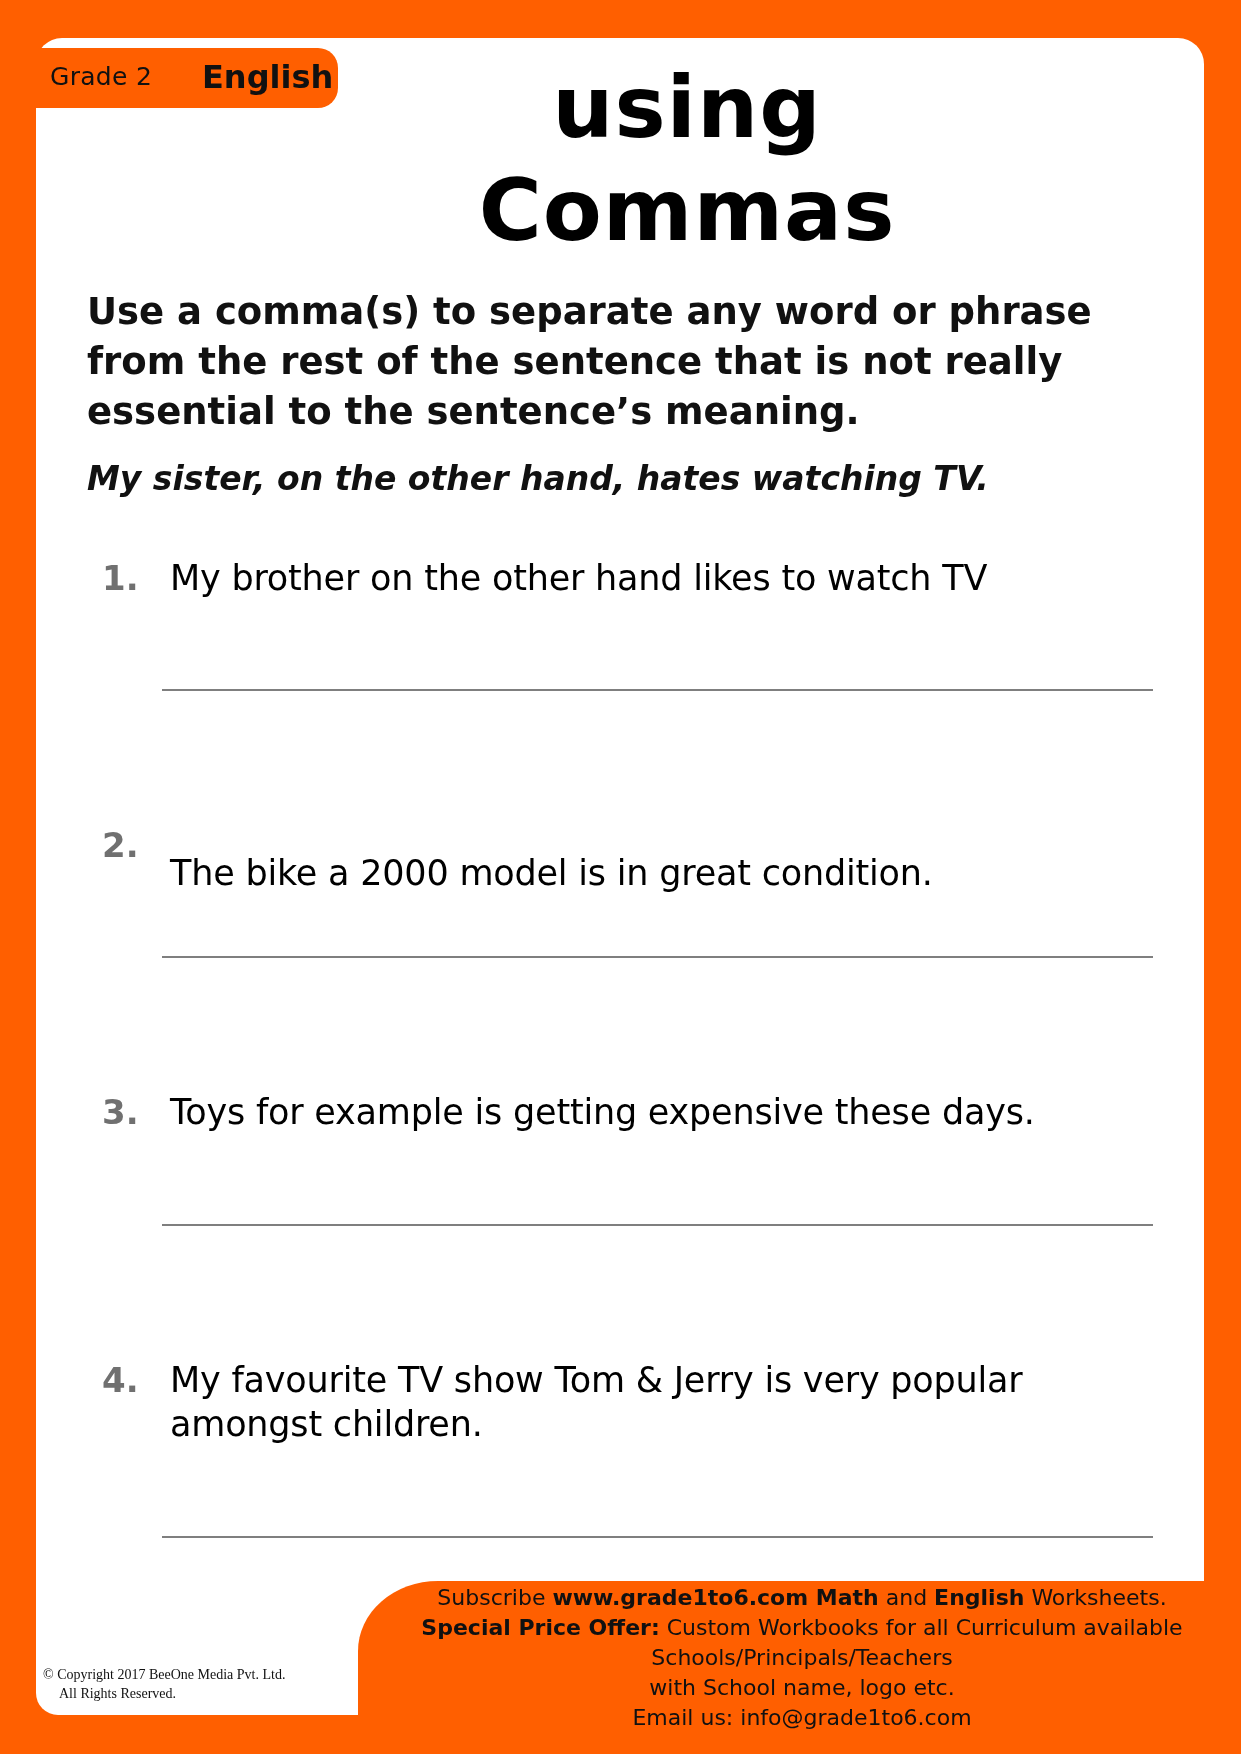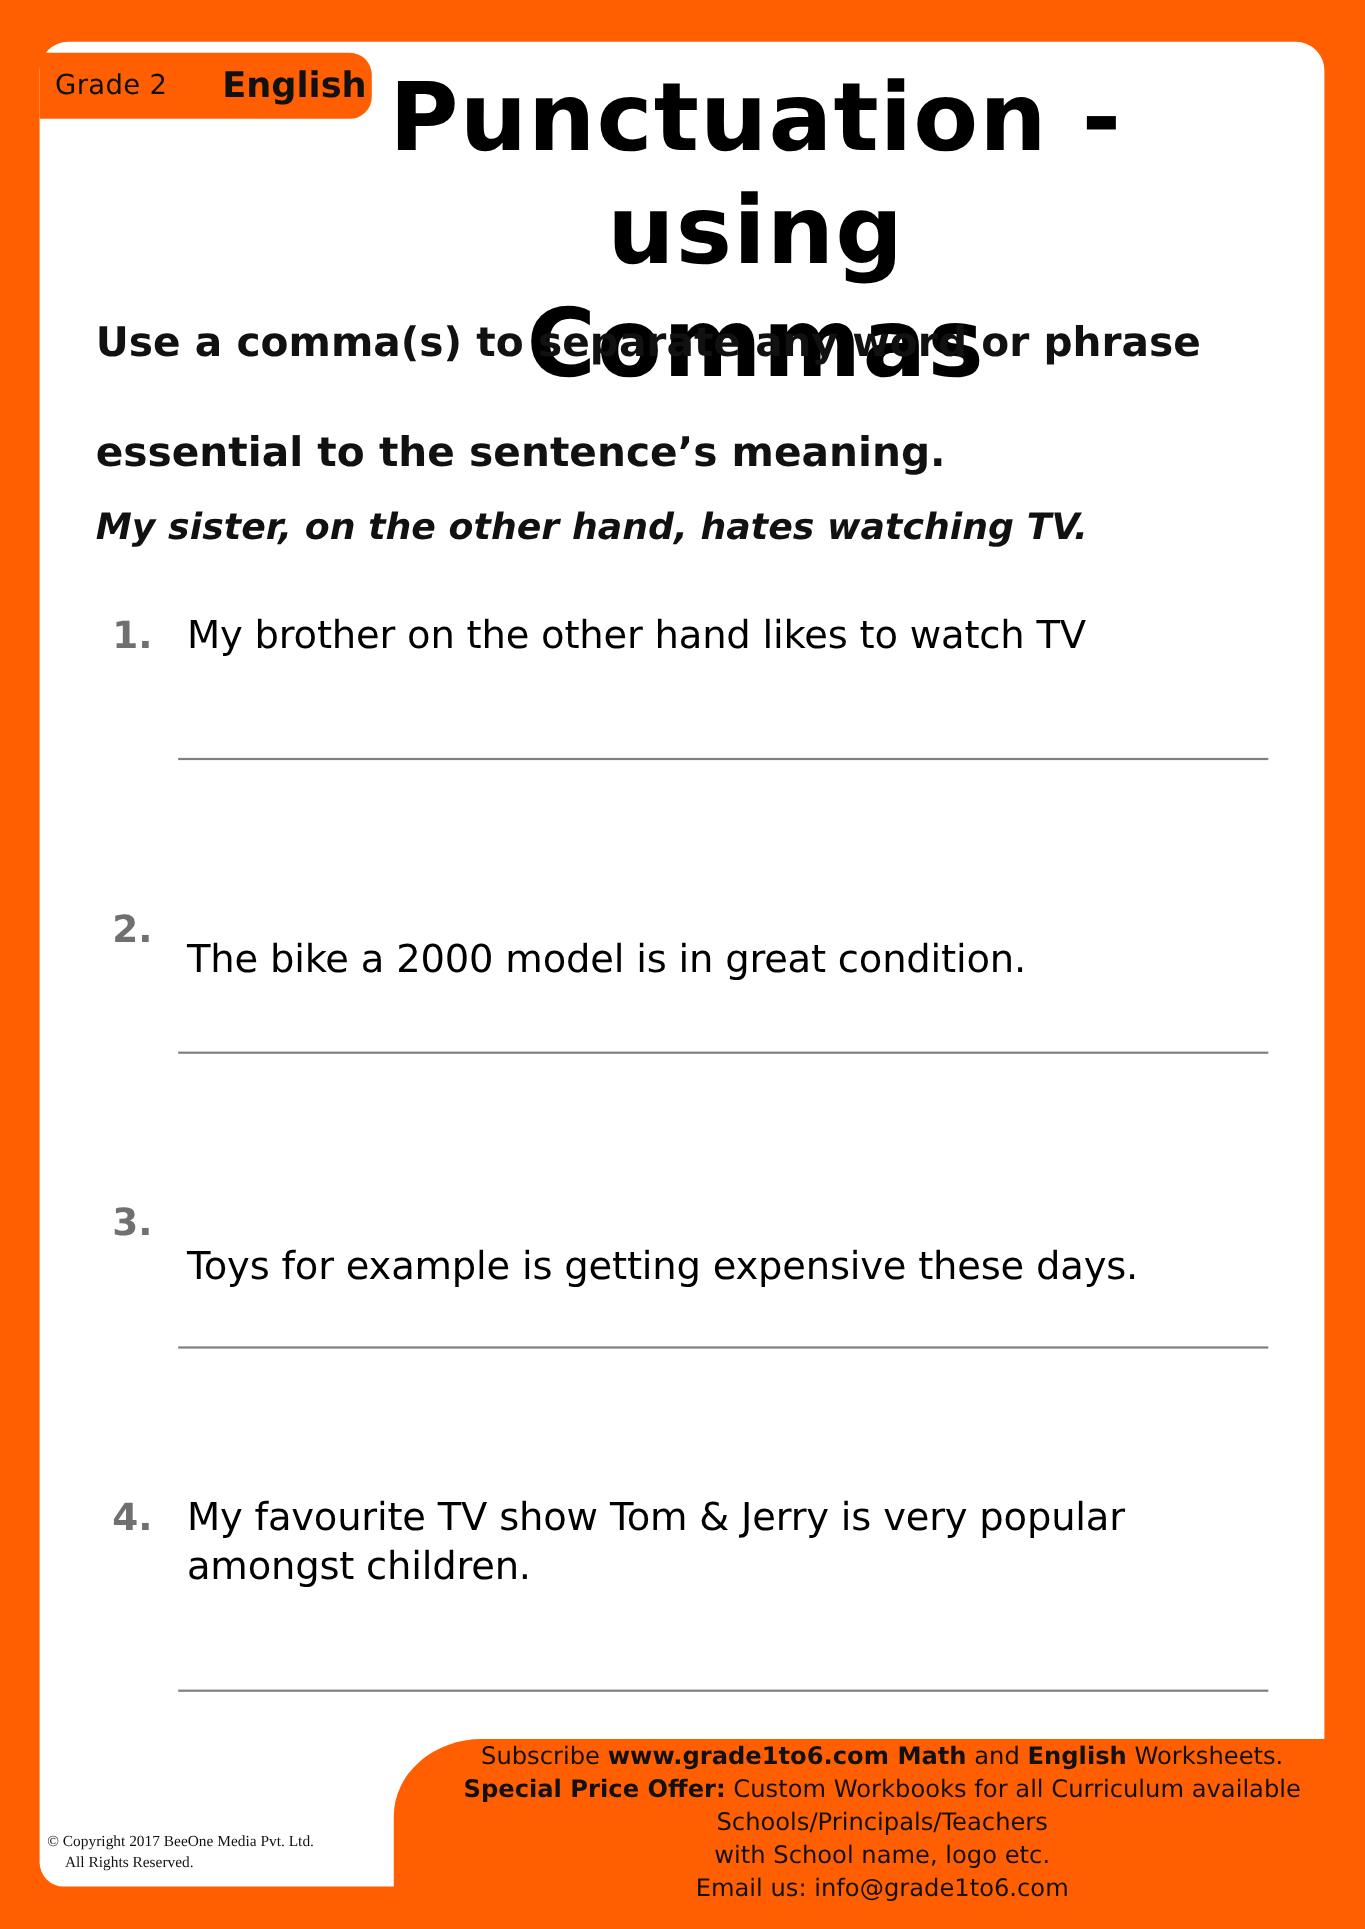--- a/index.html
+++ b/index.html
@@ -65,27 +65,26 @@
 <body>
 
 <div class="panel"></div>
 
 <div class="grade-tab">
   <span class="grade">Grade 2</span>
   <span class="subject">English</span>
 </div>
 
 <h1 class="title">
-  <span>Punctuation -</span>
   <span>using Commas</span>
 </h1>
 
 <p class="instruction">
   <span>Use a comma(s) to separate any word or phrase</span><br>
-  <br>
+  <span>from the rest of the sentence that is not really</span><br>
   <span>essential to the sentence’s meaning.</span>
 </p>
 
 <p class="example">My sister, on the other hand, hates watching TV.</p>
 
 <div class="question" style="top:558px;">
   <span class="q-num" style="top:0px;">1.</span>
   <div class="q-text" style="top:-2px;">
     <span>My brother on the other hand likes to watch TV</span>
   </div>
@@ -95,21 +94,21 @@
 <div class="question" style="top:825px;">
   <span class="q-num" style="top:0px;">2.</span>
   <div class="q-text" style="top:-2px;margin-top:28px;">
     <span>The bike a 2000 model is in great condition.</span>
   </div>
   <div class="answer-line" style="top:131px;"></div>
 </div>
 
 <div class="question" style="top:1092px;">
   <span class="q-num" style="top:0px;">3.</span>
-  <div class="q-text" style="top:-2px;margin-top:40px;">
+  <div class="q-text" style="top:-2px;">
     <span>Toys for example is getting expensive these days.</span>
   </div>
   <div class="answer-line" style="top:132px;"></div>
 </div>
 
 <div class="question" style="top:1360px;">
   <span class="q-num" style="top:0px;">4.</span>
   <div class="q-text" style="top:-2px;">
     <span>My favourite TV show Tom &amp; Jerry is very popular</span><br>
     <span>amongst children.</span>

